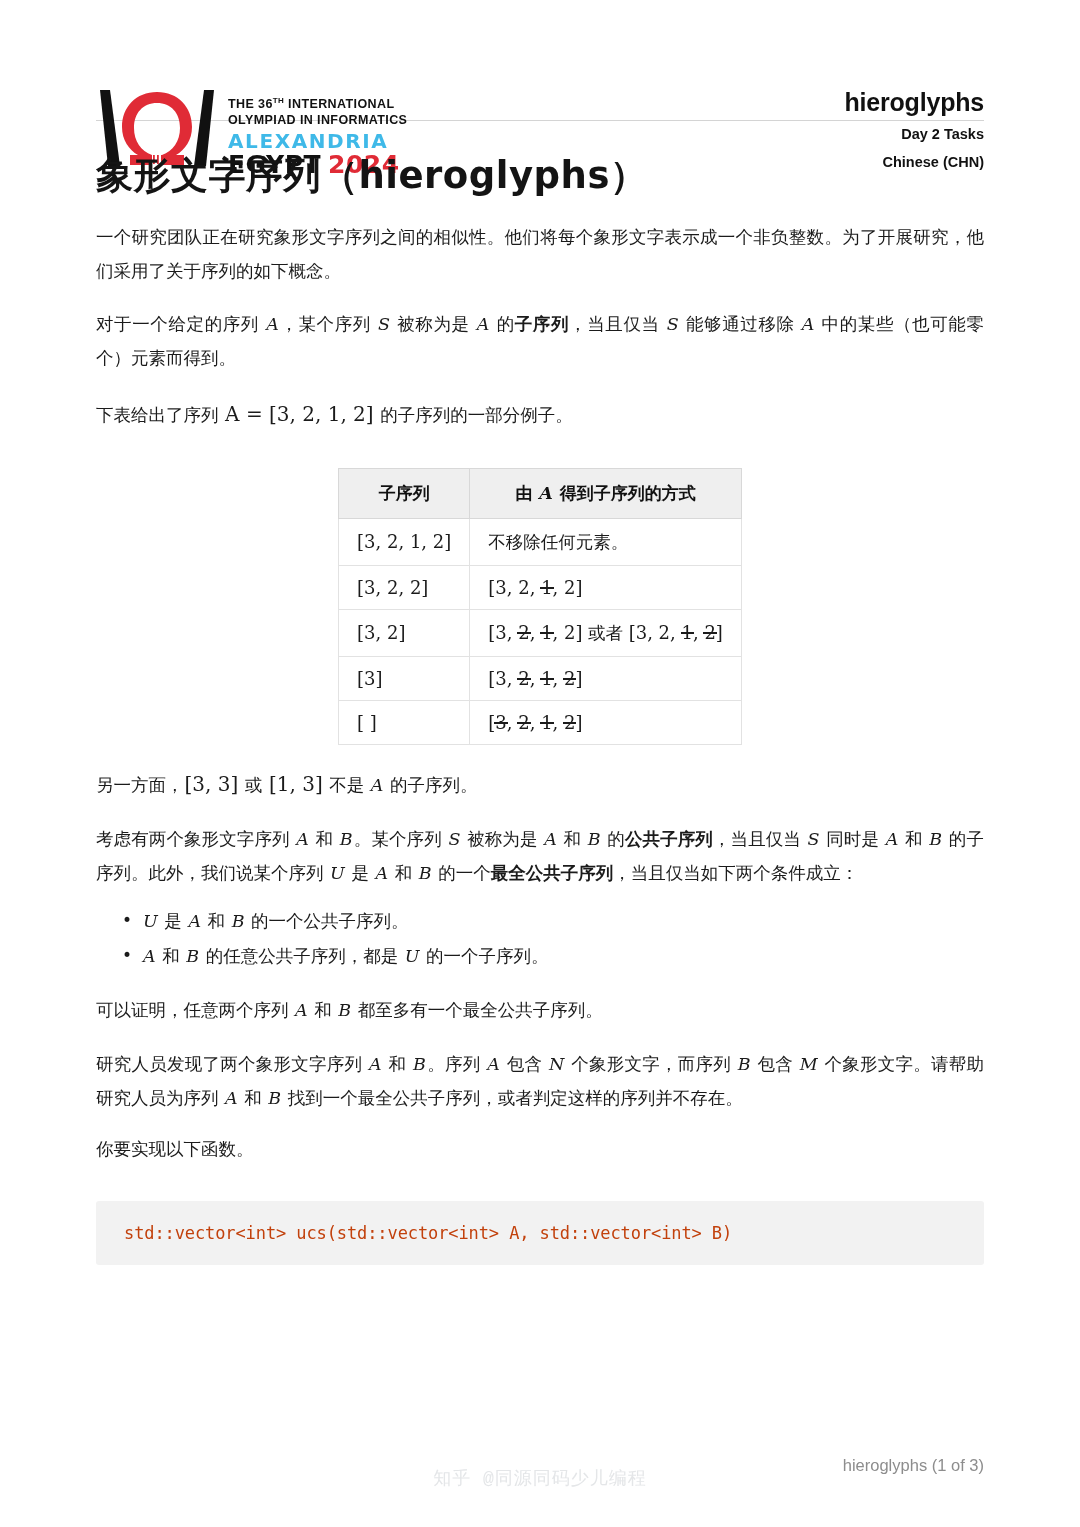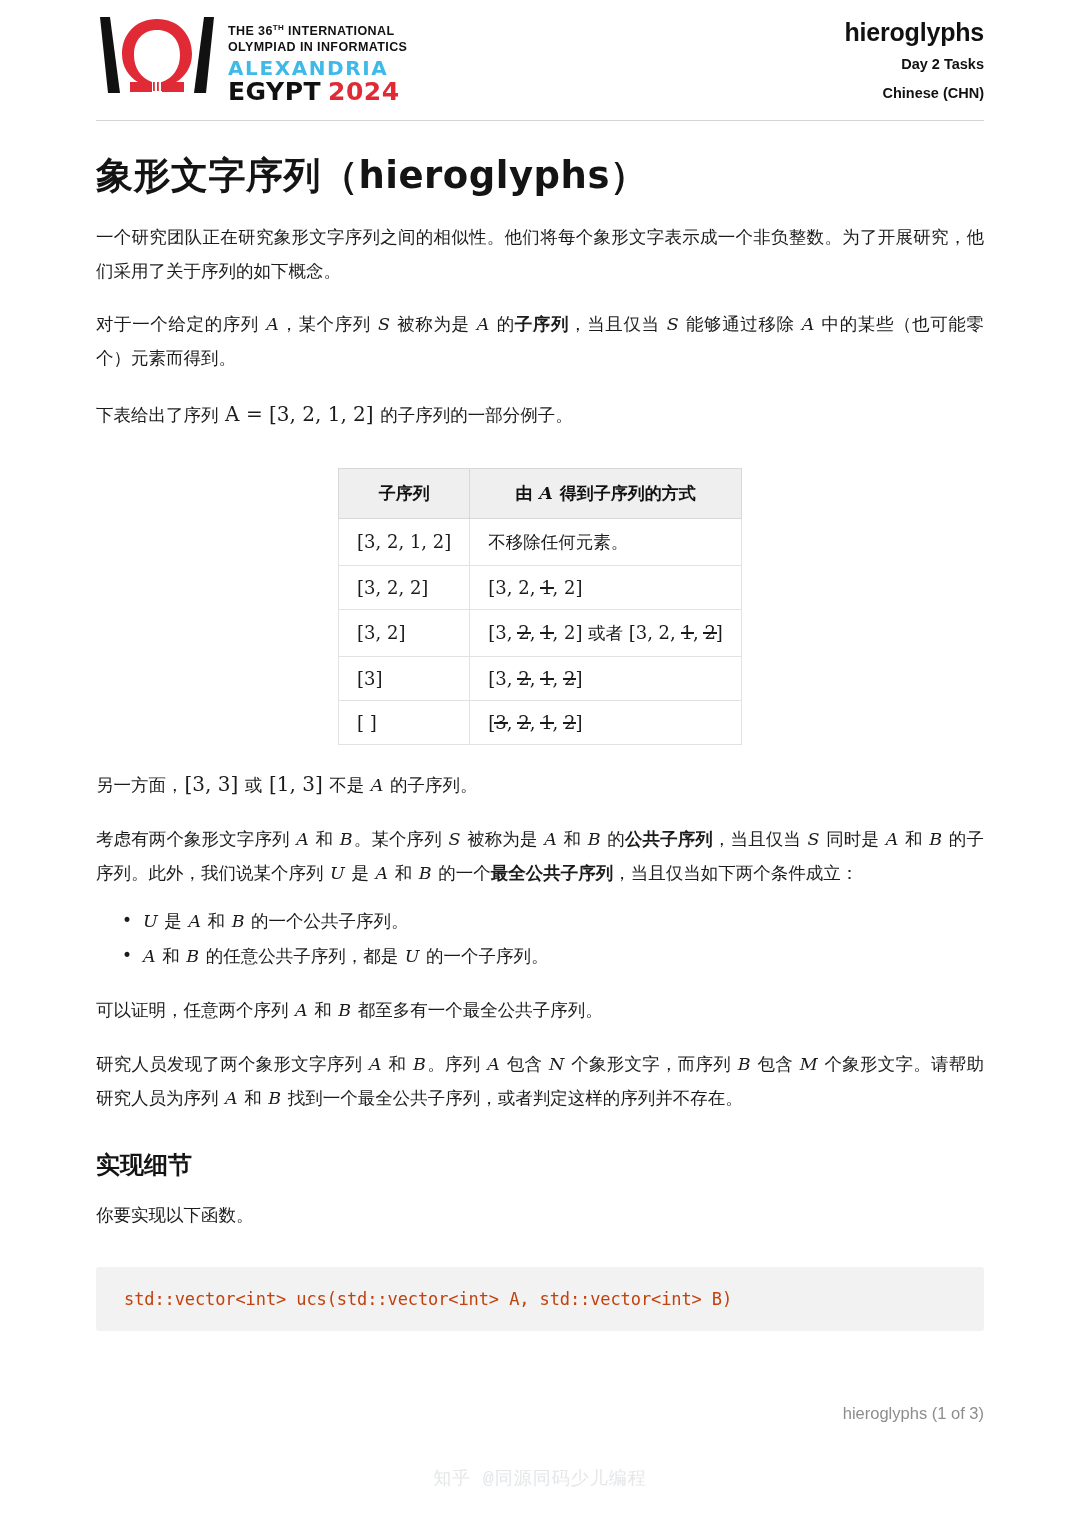--- a/index.html
+++ b/index.html
@@ -19,21 +19,21 @@
     position: relative;
     width: 1080px;
     height: 1527px;
     box-sizing: border-box;
     padding: 0 96px;
   }
 
   
   .header {
     display: flex;
-    align-items: flex-end;
+    align-items: flex-start;
     justify-content: space-between;
     padding-top: 86px;
     height: 104px;
     box-sizing: border-box;
     gap: 12px;
   }
   .logo-block {
     display: flex;
     align-items: flex-start;
     gap: 10px;
@@ -232,21 +232,21 @@
     white-space: pre;
     overflow: hidden;
     letter-spacing: -0.1px;
   }
 
   
   .footer {
     position: absolute;
     left: 96px;
     right: 96px;
-    top: 1404px;
+    top: 1456px;
     text-align: right;
     font-size: 16.5px;
     color: #8d8d8d;
     font-family: "Liberation Sans", sans-serif;
   }
   .watermark {
     position: absolute;
     left: 0;
     right: 0;
     top: 1466px;
@@ -340,21 +340,20 @@
 
   <ul class="bullets">
     <li><span></span><span class="mv">U</span><span> 是 </span><span class="mv">A</span><span> 和 </span><span class="mv">B</span><span> 的一个公共子序列。</span></li>
     <li><span></span><span class="mv">A</span><span> 和 </span><span class="mv">B</span><span> 的任意公共子序列，都是 </span><span class="mv">U</span><span> 的一个子序列。</span></li>
   </ul>
 
   <p class="para"><span>可以证明，任意两个序列 </span><span class="mv">A</span><span> 和 </span><span class="mv">B</span><span> 都至多有一个最全公共子序列。</span></p>
 
   <p class="para"><span>研究人员发现了两个象形文字序列 </span><span class="mv">A</span><span> 和 </span><span class="mv">B</span><span>。序列 </span><span class="mv">A</span><span> 包含 </span><span class="mv">N</span><span> 个象形文字，而序列 </span><span class="mv">B</span><span> 包含 </span><span class="mv">M</span><span> 个象形文字。请帮助研究人员为序列 </span><span class="mv">A</span><span> 和 </span><span class="mv">B</span><span> 找到一个最全公共子序列，或者判定这样的序列并不存在。</span></p>
 
-  <h2 class="section">实现细节</h2>
 
   <p class="para tight">你要实现以下函数。</p>
 
   <div class="codeblock">std::vector&lt;int&gt; ucs(std::vector&lt;int&gt; A, std::vector&lt;int&gt; B)</div>
 
   <div class="footer">hieroglyphs (1 of 3)</div>
 </div>
 
 <div class="watermark">知乎 @同源同码少儿编程</div>
 

